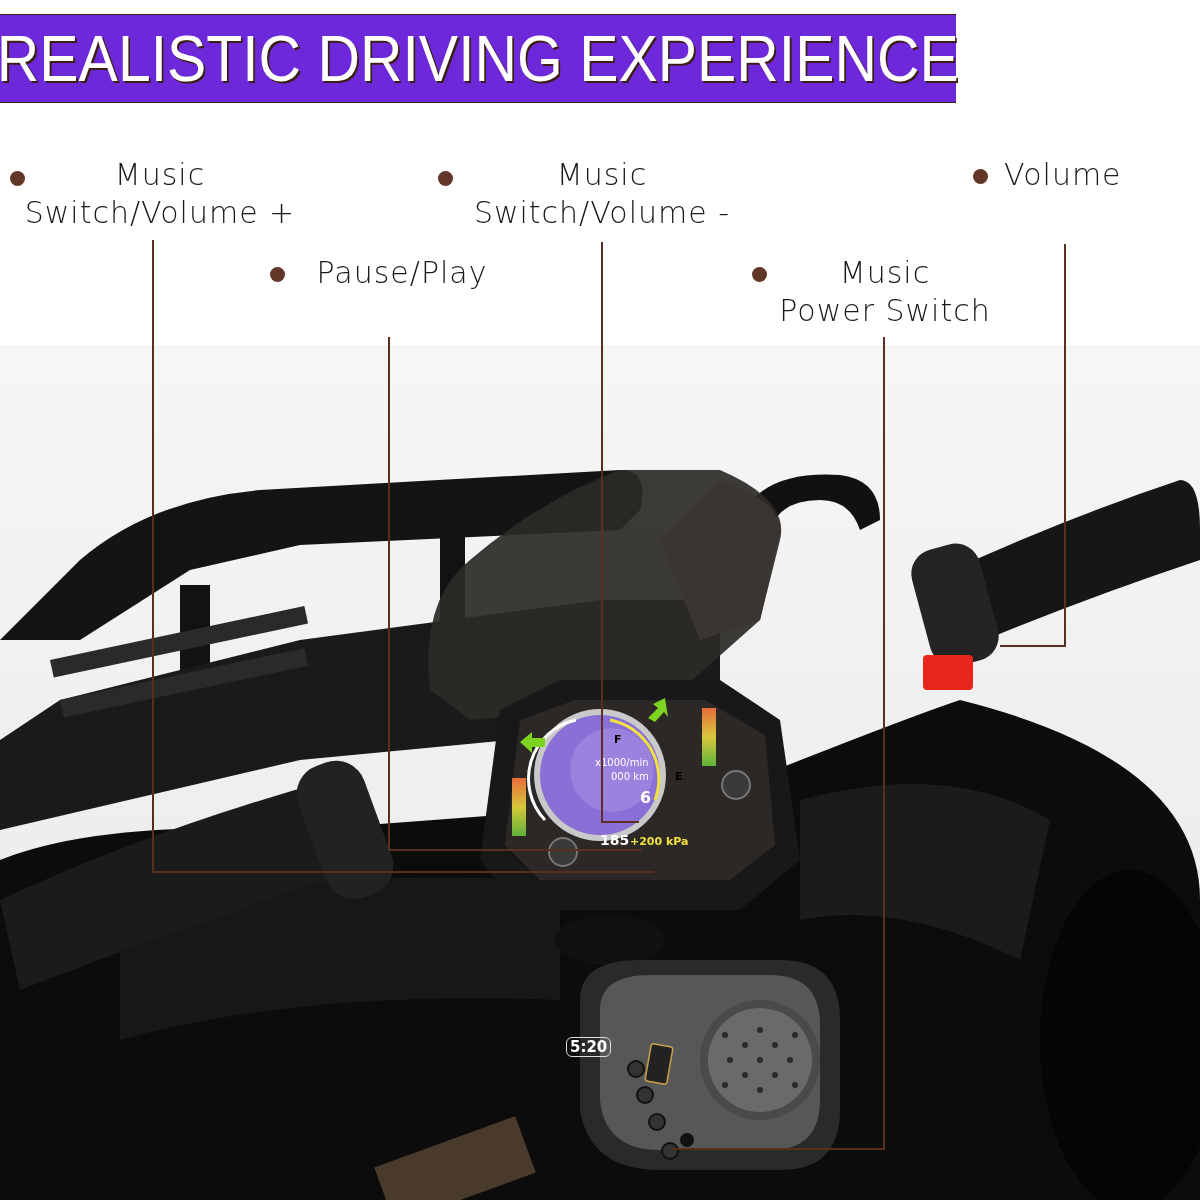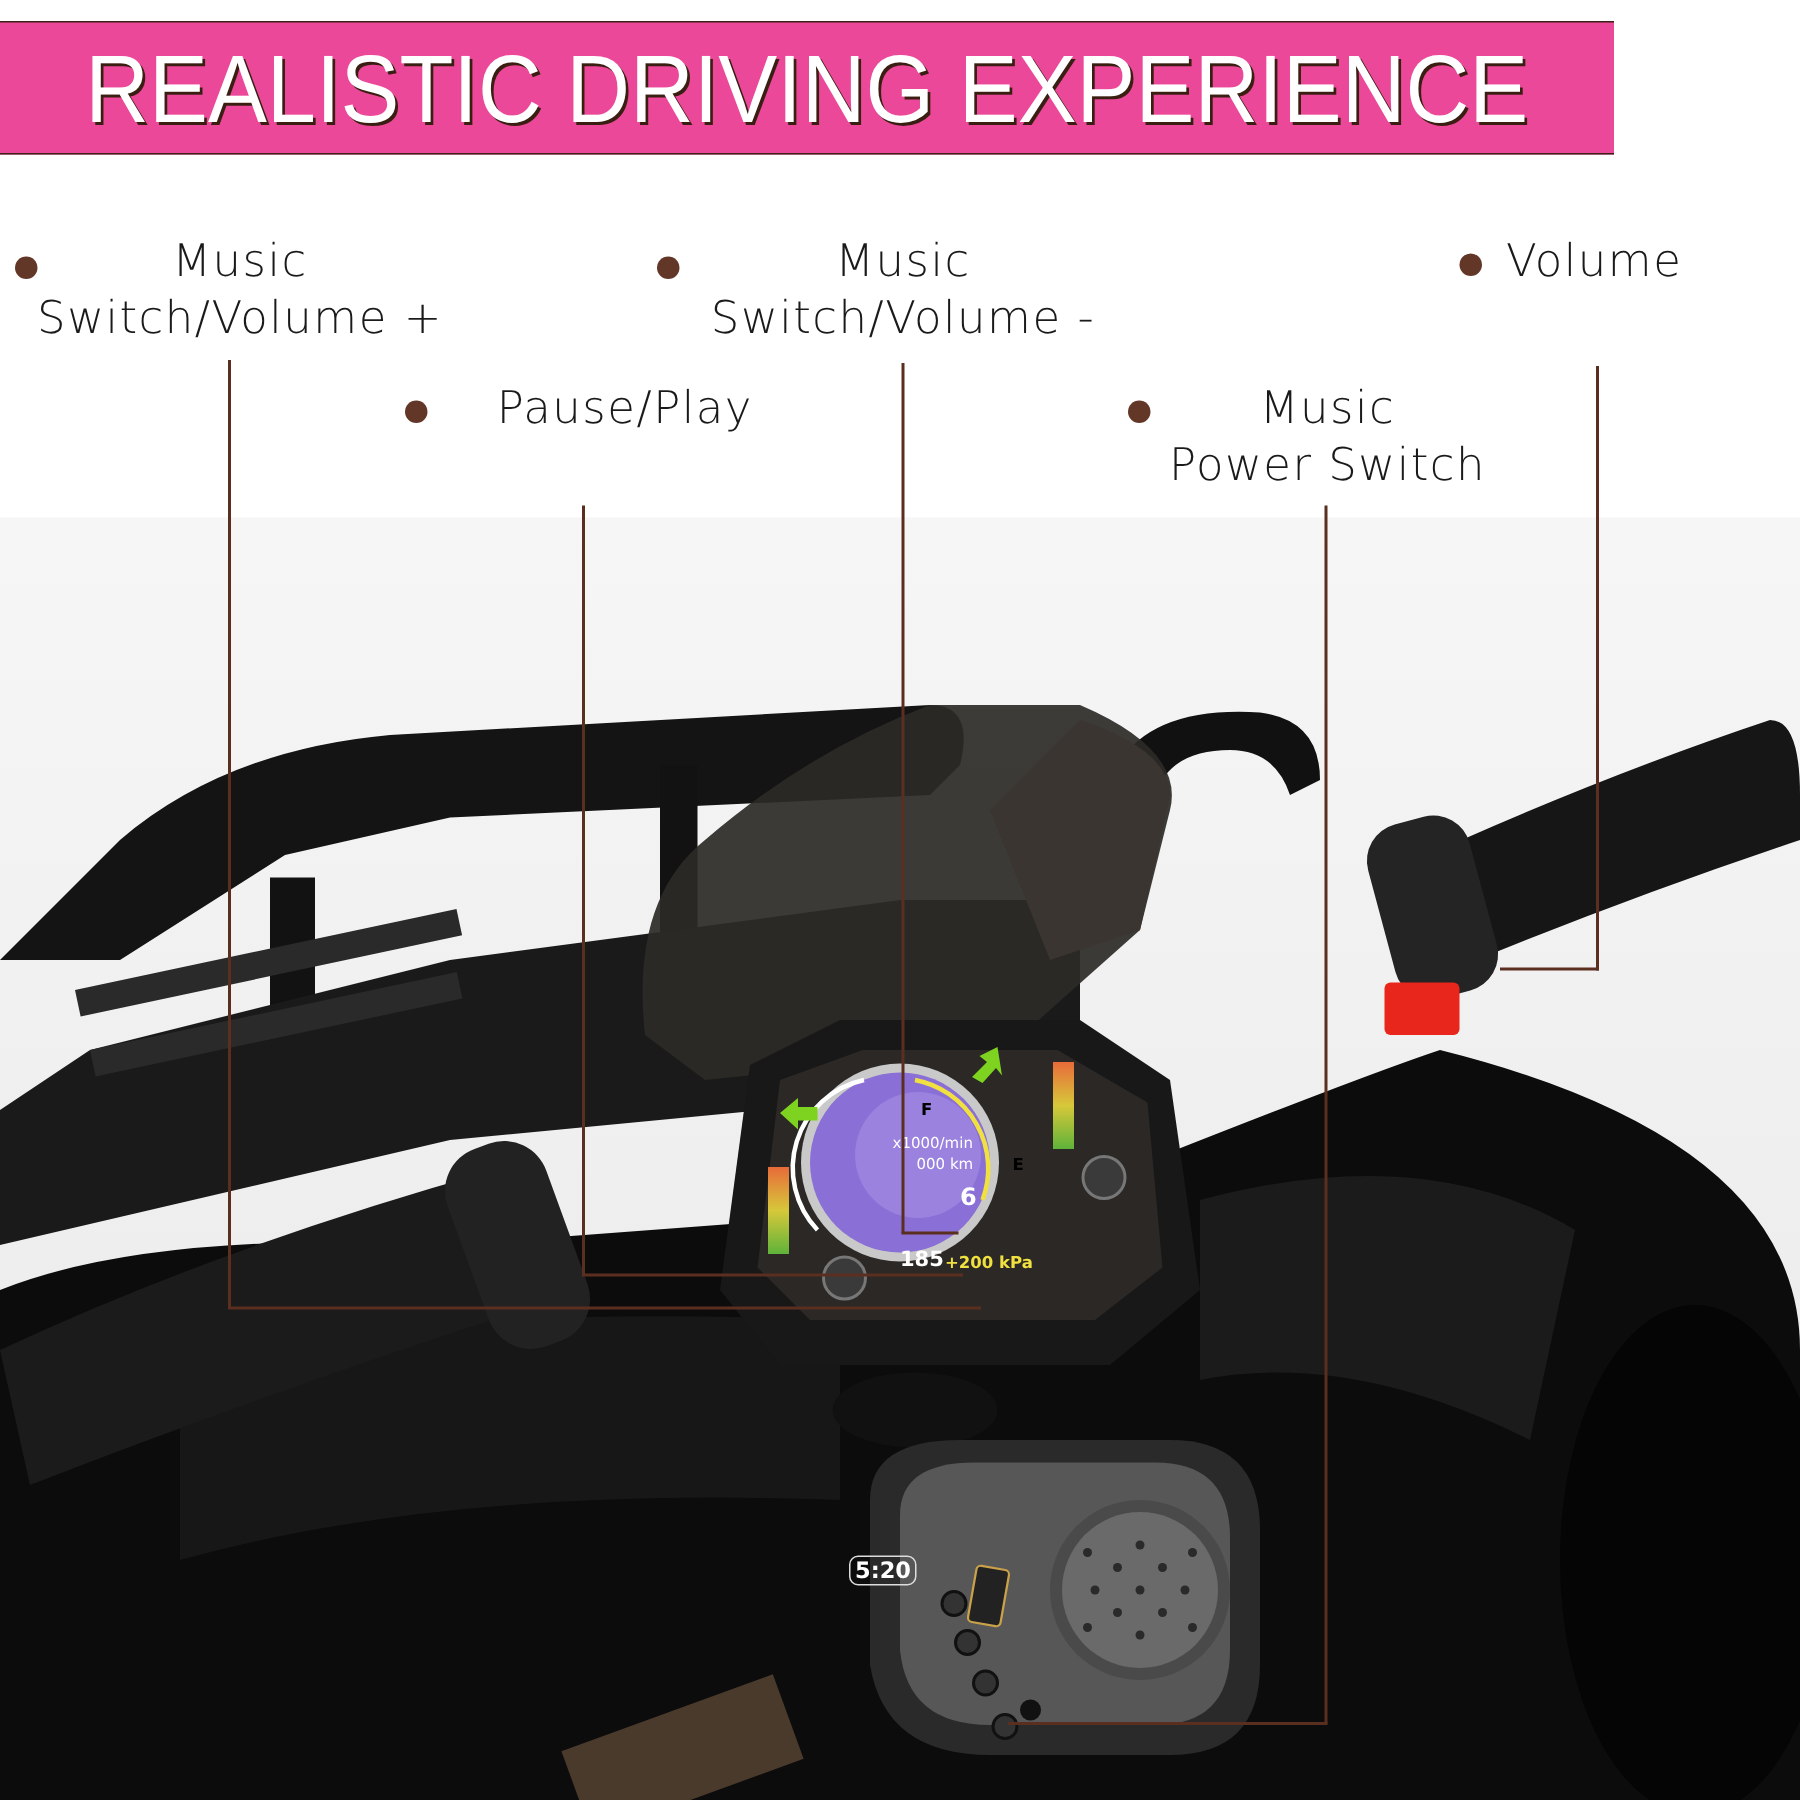--- a/index.html
+++ b/index.html
@@ -1,17 +1,17 @@
 <!DOCTYPE html>
 <html><head>
 <meta charset="utf-8">
 <style>
   html,body{margin:0;padding:0;}
   body{width:1200px;height:1200px;position:relative;overflow:hidden;background:#ffffff;font-family:"DejaVu Sans",sans-serif;}
-  .banner{position:absolute;left:0;top:14px;width:1076px;height:87px;background:#ec4899;border-top:1px solid #3a2016;border-bottom:1px solid #3a2016;display:flex;align-items:center;justify-content:center;}
+  .banner{position:absolute;left:0;top:14px;width:956px;height:87px;background:#6d28d9;border-top:1px solid #3a2016;border-bottom:1px solid #3a2016;display:flex;align-items:center;justify-content:center;}
   .banner-title{font-family:"Liberation Sans",sans-serif;font-size:64px;color:#fff;letter-spacing:0px;text-shadow:2px 2px 0 #3a1e12;transform:scaleX(0.92);white-space:nowrap;}
   .label{position:absolute;font-family:"DejaVu Sans",sans-serif;font-size:30px;color:#1a1a1a;line-height:38px;text-align:center;letter-spacing:1px;font-weight:300;}
   .dot{position:absolute;width:15px;height:15px;border-radius:50%;background:#633727;}
   .photo{position:absolute;left:0;top:345px;width:1200px;height:855px;background:linear-gradient(#f6f6f6 0%, #e8e8e8 100%);overflow:hidden;}
   .leader{position:absolute;background:#5a2f20;}
   .dash-text{position:absolute;font-family:"DejaVu Sans",sans-serif;font-weight:bold;}
 </style>
 </head>
 <body>
 
@@ -30,21 +30,21 @@
   <div>Music</div>
   <div>Switch/Volume -</div>
 </div>
 
 <div class="dot" style="left:973px;top:169px"></div>
 <div class="label" style="left:1004px;top:156px;width:130px;text-align:left">
   <div>Volume</div>
 </div>
 
 <div class="dot" style="left:270px;top:267px"></div>
-<div class="label" style="left:302px;top:254px;width:200px;text-align:right">
+<div class="label" style="left:302px;top:254px;width:200px;text-align:center">
   <div>Pause/Play</div>
 </div>
 
 <div class="dot" style="left:752px;top:267px"></div>
 <div class="label" style="left:770px;top:254px;width:230px">
   <div>Music</div>
   <div>Power Switch</div>
 </div>
 
 <div class="photo">

